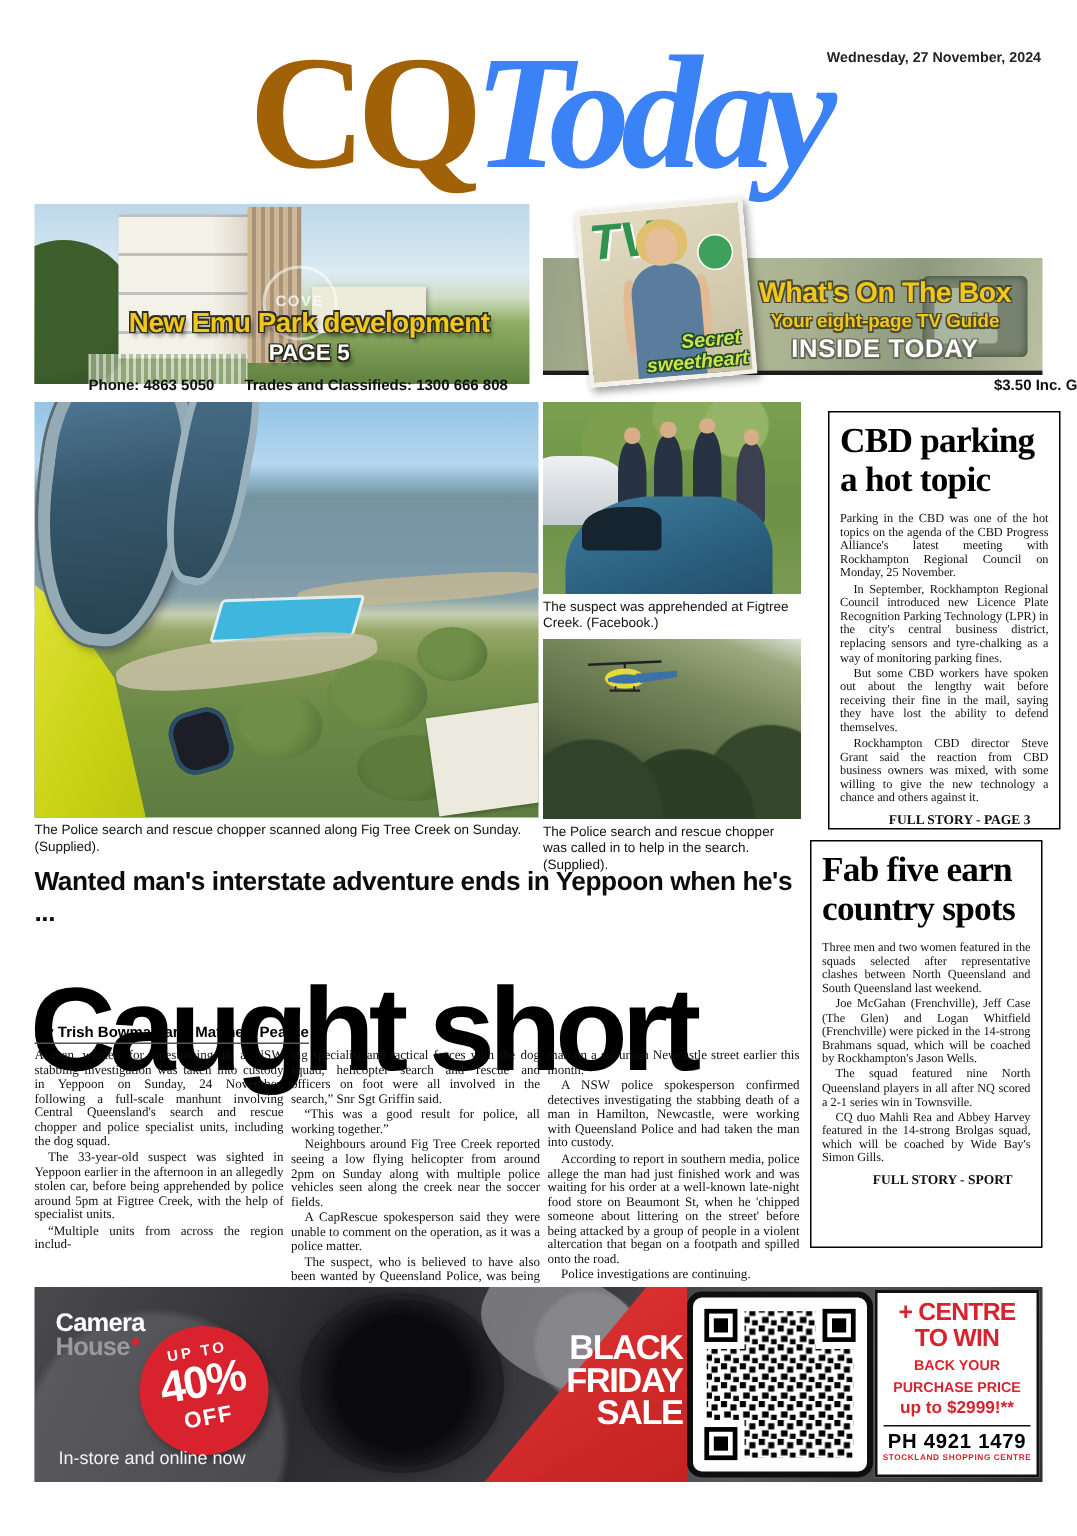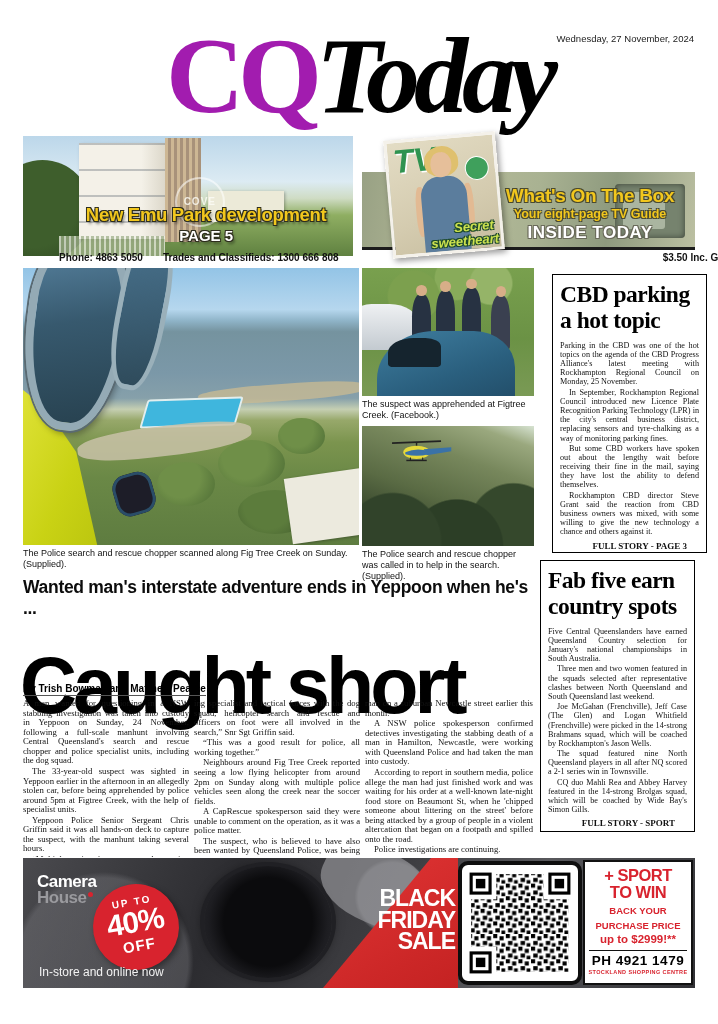--- a/index.html
+++ b/index.html
@@ -1,24 +1,24 @@
 <!DOCTYPE html>
 <html><head>
 <meta charset="utf-8">
 <style>
   html,body{margin:0;padding:0;background:#ffffff;}
   .page{position:relative;width:718px;height:1024px;background:#fff;overflow:hidden;
         font-family:"Liberation Sans",sans-serif;color:#111;margin:0 auto;}
 
   
-  .issue-date{position:absolute;top:33px;right:24px;font-size:9.5px;font-weight:normal;color:#222;margin-left:38px;}
+  .issue-date{position:absolute;top:33px;right:24px;font-size:9.5px;font-weight:bold;color:#222;margin-left:38px;}
   .masthead{position:absolute;top:26px;left:0;width:100%;text-align:center;
             font-family:"Liberation Serif",serif;font-weight:bold;font-size:108px;line-height:.92;letter-spacing:-6px;white-space:nowrap;}
-  .mh-black{color:#a21caf;}
-  .mh-blue{color:#000000;font-style:italic;}
+  .mh-black{color:#a16207;}
+  .mh-blue{color:#3b82f6;font-style:italic;}
 
   
   .promo-left{position:absolute;left:23px;top:136px;width:330px;height:120px;overflow:hidden;
               background:linear-gradient(180deg,#bcd7ea 0%,#dcebf3 38%,#cfdcc4 52%,#8fae62 66%,#5f8140 100%);}
   .pl-bush{position:absolute;left:-9%;bottom:-4%;width:30%;height:84%;border-radius:50%;
            background:radial-gradient(circle at 40% 40%,#3e5e2c 0 55%,#2c461f 100%);}
   .pl-bldg{position:absolute;left:17%;top:6%;width:27%;height:80%;
            background:linear-gradient(90deg,#f4f1e8 0 70%,#d9d4c6 100%);
            box-shadow:2px 2px 4px rgba(0,0,0,.25);}
   .pl-bldg::after{content:"";position:absolute;inset:0;
@@ -291,37 +291,35 @@
       <p>In September, Rockhampton Regional Council introduced new Licence Plate Recognition Parking Technology (LPR) in the city's central business district, replacing sensors and tyre-chalking as a way of monitoring parking fines.</p>
       <p>But some CBD workers have spoken out about the lengthy wait before receiving their fine in the mail, saying they have lost the ability to defend themselves.</p>
       <p>Rockhampton CBD director Steve Grant said the reaction from CBD business owners was mixed, with some willing to give the new technology a chance and others against it.</p>
     </div>
     <div class="sb-more">FULL STORY - PAGE 3</div>
   </div>
 
   <div class="sidebox box-sport">
     <h2 class="sb-head">Fab five earn country spots</h2>
     <div class="sb-body">
-      <p>Five Central Queenslanders have earned Queensland Country selection for January's national championships in South Australia.</p>
       <p>Three men and two women featured in the squads selected after representative clashes between North Queensland and South Queensland last weekend.</p>
       <p>Joe McGahan (Frenchville), Jeff Case (The Glen) and Logan Whitfield (Frenchville) were picked in the 14-strong Brahmans squad, which will be coached by Rockhampton's Jason Wells.</p>
       <p>The squad featured nine North Queensland players in all after NQ scored a 2-1 series win in Townsville.</p>
       <p>CQ duo Mahli Rea and Abbey Harvey featured in the 14-strong Brolgas squad, which will be coached by Wide Bay's Simon Gills.</p>
     </div>
     <div class="sb-more">FULL STORY - SPORT</div>
   </div>
 
   <div class="kicker">Wanted man's interstate adventure ends in Yeppoon when he's ...</div>
   <h1 class="headline">Caught short</h1>
   <div class="byline">By Trish Bowman and Matthew Pearce</div>
 
   <div class="col col-1">
     <p>A man wanted for questioning in a NSW stabbing investigation was taken into custody in Yeppoon on Sunday, 24 November, following a full-scale manhunt involving Central Queensland's search and rescue chopper and police specialist units, including the dog squad.</p>
     <p>The 33-year-old suspect was sighted in Yeppoon earlier in the afternoon in an allegedly stolen car, before being apprehended by police around 5pm at Figtree Creek, with the help of specialist units.</p>
-    <p>Yeppoon Police Senior Sergeant Chris Griffin said it was all hands-on deck to capture the suspect, with the manhunt taking several hours.</p>
     <p>“Multiple units from across the region includ-</p>
   </div>
   <div class="col col-2">
     <p>ing specialist and tactical forces with the dog squad, helicopter search and rescue and officers on foot were all involved in the search,” Snr Sgt Griffin said.</p>
     <p>“This was a good result for police, all working together.”</p>
     <p>Neighbours around Fig Tree Creek reported seeing a low flying helicopter from around 2pm on Sunday along with multiple police vehicles seen along the creek near the soccer fields.</p>
     <p>A CapRescue spokesperson said they were unable to comment on the operation, as it was a police matter.</p>
     <p>The suspect, who is believed to have also been wanted by Queensland Police, was being sought for questioning over the alleged murder of a</p>
   </div>
   <div class="col col-3">
@@ -370,21 +368,21 @@
           <rect x="25.5" y="0.5" width="7" height="7" fill="#000"></rect>
           <rect x="26.5" y="1.5" width="5" height="5" fill="#fff"></rect>
           <rect x="27.5" y="2.5" width="3" height="3" fill="#000"></rect>
         <rect x="0" y="24" width="9" height="9" fill="#fff"></rect>
           <rect x="0.5" y="25.5" width="7" height="7" fill="#000"></rect>
           <rect x="1.5" y="26.5" width="5" height="5" fill="#fff"></rect>
           <rect x="2.5" y="27.5" width="3" height="3" fill="#000"></rect>
       </svg>
     </div>
     <div class="ad-panel">
-      <div class="w12">+ SPORT</div>
+      <div class="w12">+ CENTRE</div>
       <div class="w12">TO WIN</div>
       <div class="w34">BACK YOUR</div>
       <div class="w34">PURCHASE PRICE</div>
       <div class="w5">up to $2999!**</div>
       <div class="ad-phone">PH 4921 1479</div>
       <div class="ad-store">STOCKLAND SHOPPING CENTRE</div>
     </div>
   </div>
 
 </div>

